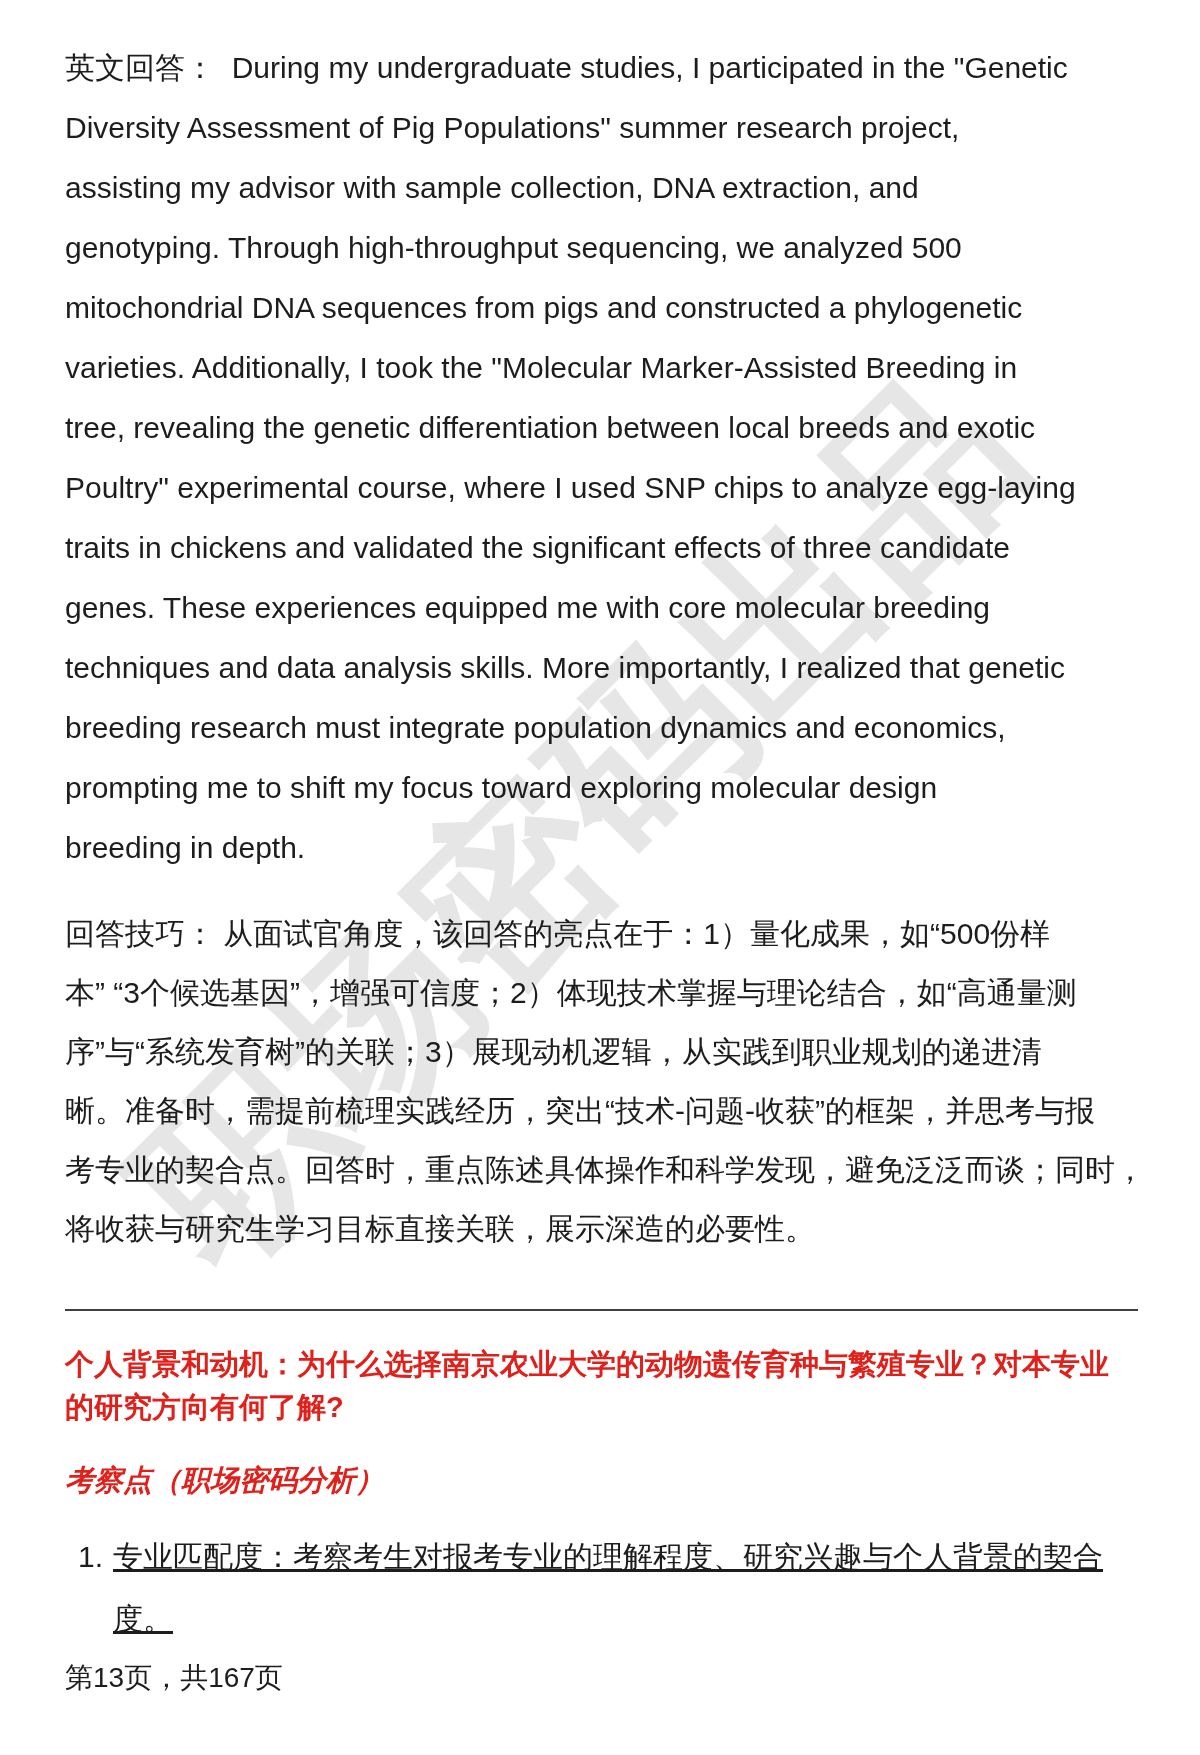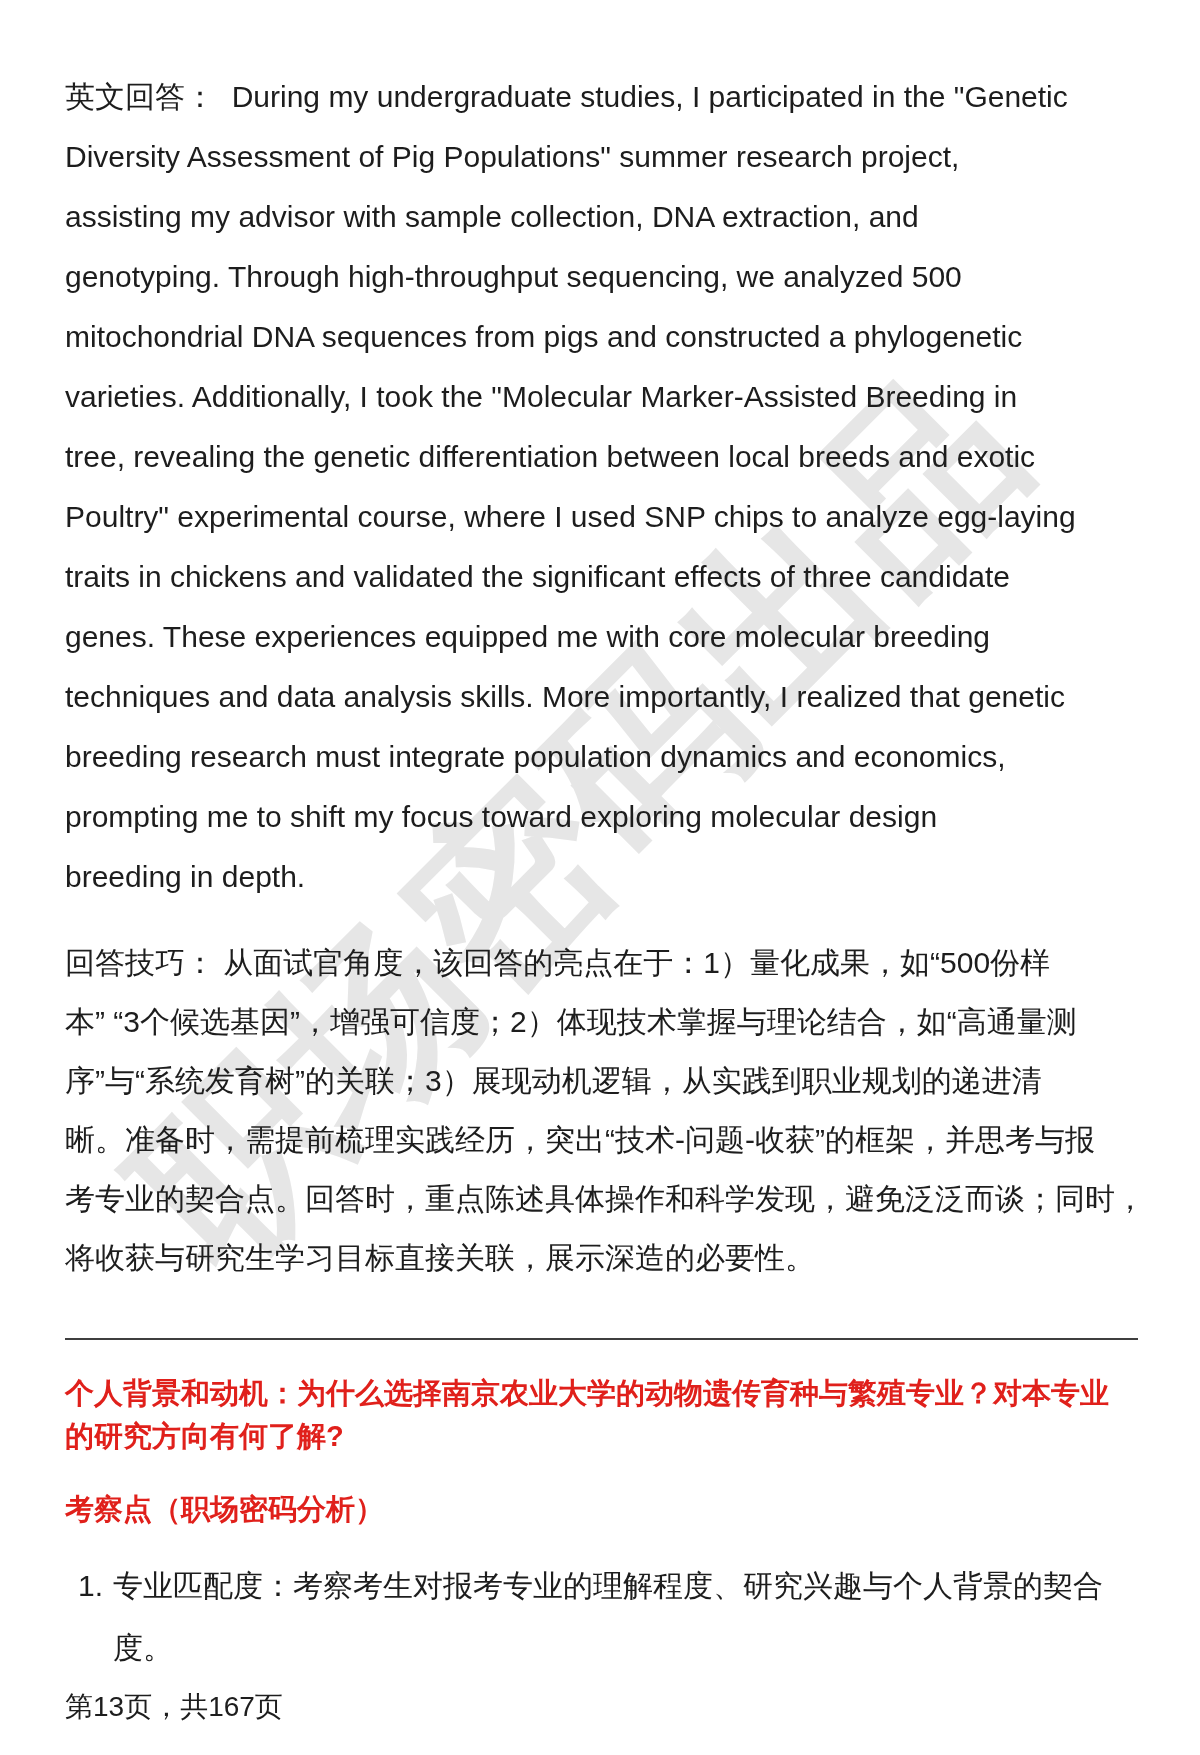--- a/index.html
+++ b/index.html
@@ -30,21 +30,21 @@
     font-weight:700;
     letter-spacing:2px;
     color:var(--watermark);
     white-space:nowrap;
     z-index:0;
     user-select:none;
   }
   .content{
     position:relative;
     z-index:1;
-    padding:67px 0 0 65px;
+    padding:38px 0 0 65px;
   }
   .para{font-size:30px;}
   .para .line{white-space:pre;}
   .para-en .line{line-height:60px;}
   .para-cn{margin-top:26px;}
   .para-cn .line{line-height:59px;}
   .divider{
     margin:51px 62px 0 0;
     border:none;
     border-top:2px solid var(--divider);
@@ -57,34 +57,35 @@
     color:var(--heading-red);
   }
   .heading-red .line{line-height:43px;white-space:pre;}
   .subheading-red{
     margin-top:30px;
     font-size:29px;
     font-weight:700;
     color:var(--heading-red);
     line-height:43px;
     white-space:pre;
+    font-style:italic;
   }
   .list-item{
     margin-top:24px;
     display:flex;
     align-items:flex-start;
     padding-left:13px;
     font-size:30px;
   }
   .list-num{
     flex:none;
     width:35px;
     line-height:62px;
   }
-  .list-text .line{line-height:62px;white-space:pre;}
+  .list-text .line{line-height:62px;white-space:pre;text-decoration:underline;}
   .footer{
     margin-top:8px;
     width:1073px;
     text-align:left;
     font-size:28px;
     line-height:40px;
   }
 </style>
 </head>
 <body>

